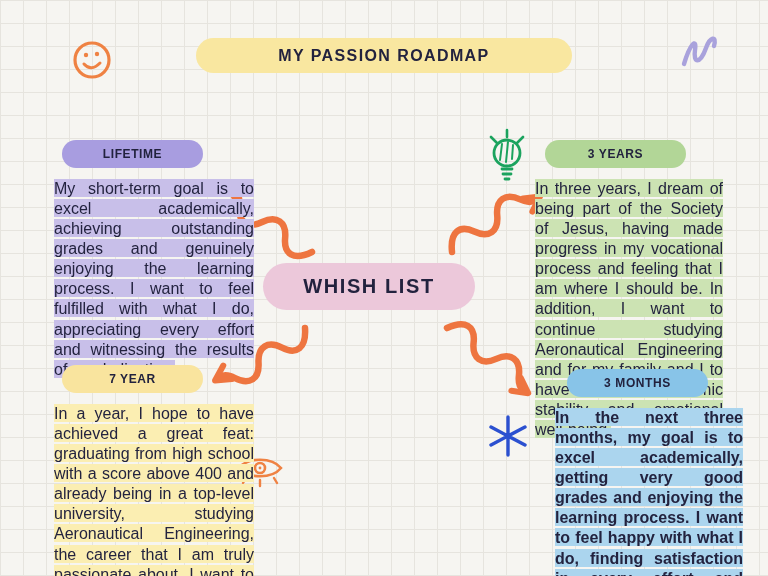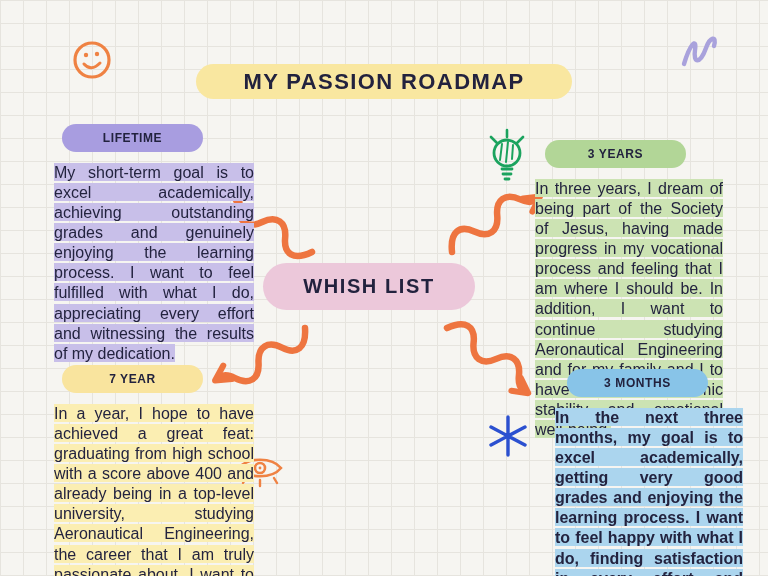--- a/index.html
+++ b/index.html
@@ -13,39 +13,39 @@
     font-family:"Liberation Sans", sans-serif;
     color:#23233f;
   }
   .overlay{position:absolute;left:0;top:0;pointer-events:none;}
   .doodle{position:absolute;}
   .pill{
     position:absolute;display:flex;align-items:center;justify-content:center;
     border-radius:999px;font-weight:bold;
   }
   .title-pill{
-    left:196px;top:64px;width:376px;height:35px;background:#f9e7a0;
-    font-size:22px;letter-spacing:1.4px;color:#22223e;
+    left:196px;top:38px;width:376px;height:35px;background:#f9e7a0;
+    font-size:16px;letter-spacing:1.4px;color:#22223e;
   }
   .center-pill{
     left:263px;top:263px;width:212px;height:47px;background:#ecc8da;
     font-size:20px;letter-spacing:1.6px;color:#22223e;
   }
   .node{position:absolute;}
   .node-header{
     display:flex;align-items:center;justify-content:center;
     width:141px;height:28px;border-radius:999px;
     font-weight:bold;font-size:12px;letter-spacing:0.6px;color:#22223e;
   }
   .node-body{
     margin:10px 0 0 0;font-size:16px;line-height:1.26;
     text-align:justify;color:#23233f;
   }
   .hl{padding:0.5px 0;}
-  .node-lifetime{left:54px;top:124px;width:200px;}
+  .node-lifetime{left:54px;top:140px;width:200px;}
   .node-lifetime .node-header{margin-left:8px;background:#a89de0;}
   .node-lifetime .hl{background:#c8bfe9;}
   .node-three-years{left:535px;top:140px;width:188px;}
   .node-three-years .node-header{margin-left:10px;background:#b2d697;}
   .node-three-years .hl{background:#cce3b3;}
   .node-one-year{left:54px;top:365px;width:200px;}
   .node-one-year .node-header{margin-left:8px;background:#f9e49e;}
   .node-one-year .hl{background:#fbeeb2;}
   .node-three-months{left:555px;top:369px;width:188px;}
   .node-three-months .node-header{margin-left:12px;background:#88c4e8;}

